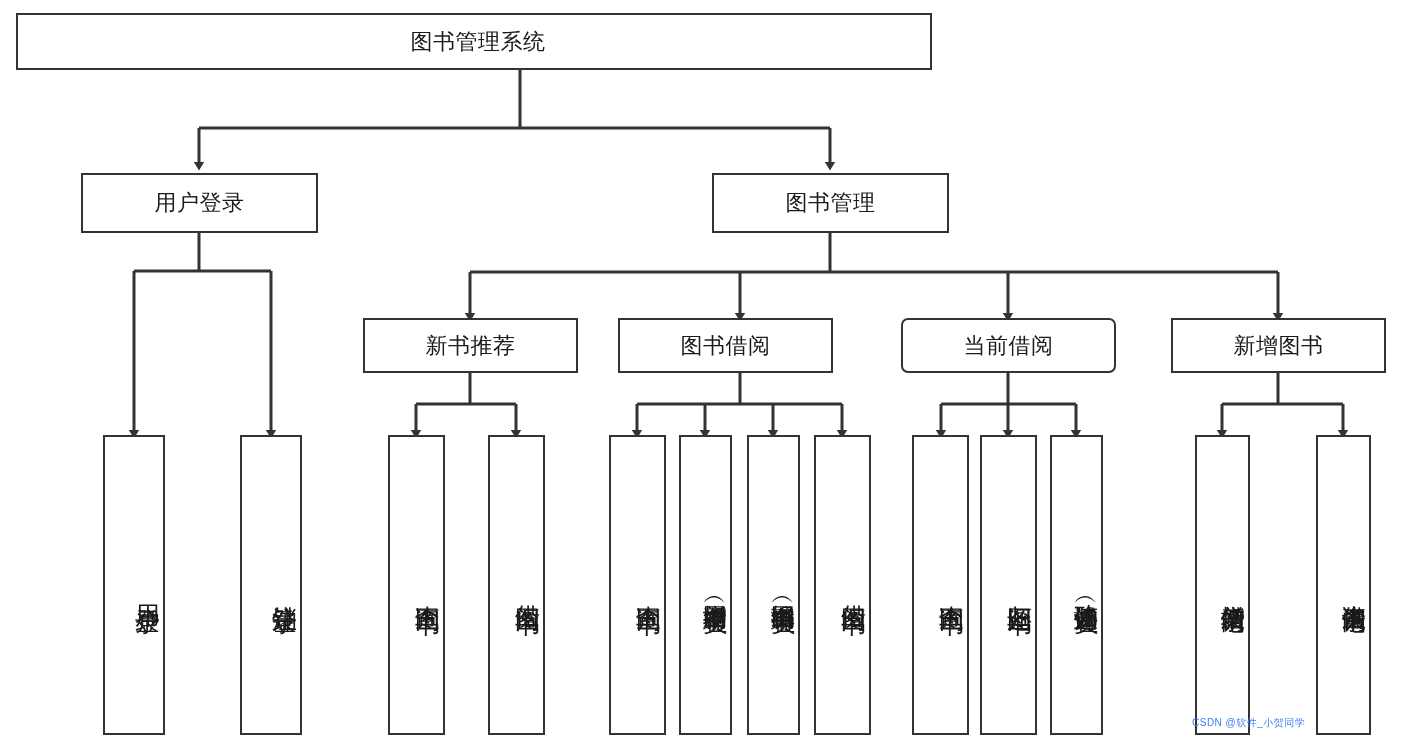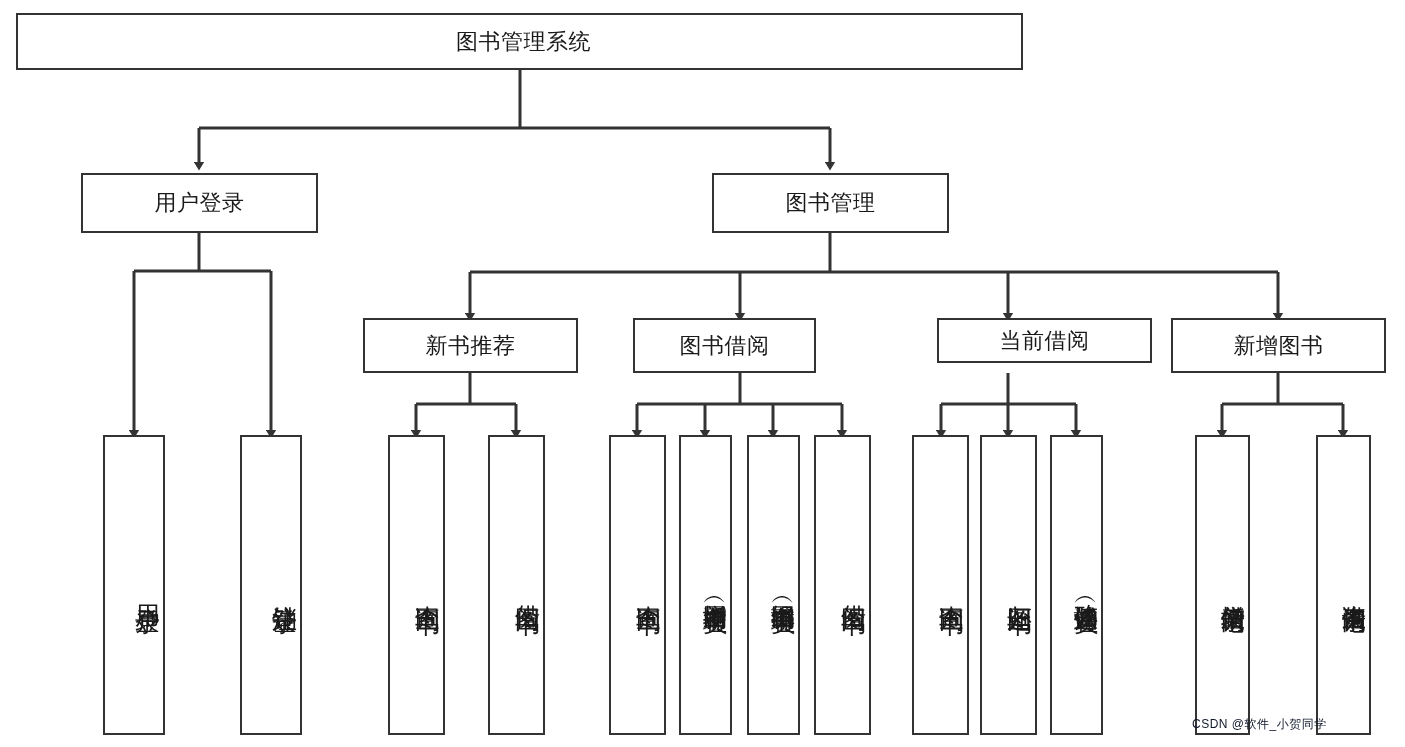--- a/index.html
+++ b/index.html
@@ -51,22 +51,22 @@
     justify-content: center;
     padding-top: 8px;
   }
   .node.vert.tall-text {
     font-size: 24px;
     letter-spacing: 1px;
   }
   .node-root  { font-size: 23px; }
   .watermark {
     position: absolute;
-    font-size: 12px;
-    color: #0f172a;
+    font-size: 10px;
+    color: #3b82f6;
     white-space: nowrap;
     letter-spacing: 0.5px;
     user-select: none;
   }
 </style>
 </head>
 <body>
 
 <div id="diagram-root">
 
@@ -113,28 +113,28 @@
       <path d="M1008,404 L1008,431" marker-end="url(#arrow)"></path>
       <path d="M1076,404 L1076,431" marker-end="url(#arrow)"></path>
 
       <path d="M1278,373 L1278,404"></path>
       <path d="M1222,404 L1343,404"></path>
       <path d="M1222,404 L1222,431" marker-end="url(#arrow)"></path>
       <path d="M1343,404 L1343,431" marker-end="url(#arrow)"></path>
     </g>
   </svg>
 
-  <div class="node horiz node-root" style="left:16px; top:13px; width:1007px; height:57px;padding-left:8px;">图书管理系统</div>
+  <div class="node horiz node-root" style="left:16px; top:13px; width:916px; height:57px;padding-left:8px;">图书管理系统</div>
 
   <div class="node horiz" style="left:81px; top:173px; width:237px; height:60px;">用户登录</div>
   <div class="node horiz" style="left:363px; top:318px; width:215px; height:55px;">新书推荐</div>
 
   <div class="node horiz" style="left:712px; top:173px; width:237px; height:60px;">图书管理</div>
-  <div class="node horiz" style="left:633px; top:318px; width:183px; height:55px;text-align:center;">图书借阅</div>
-  <div class="node horiz" style="left:937px; top:318px; width:215px; height:45px;">当前借阅</div>
+  <div class="node horiz" style="left:618px; top:318px; width:215px; height:55px;text-align:center;">图书借阅</div>
+  <div class="node horiz" style="left:901px; top:318px; width:215px; height:55px;border-radius:7px;">当前借阅</div>
   <div class="node horiz" style="left:1171px; top:318px; width:215px; height:55px;">新增图书</div>
 
   <div class="node vert" style="left:103px; top:435px; width:62px; height:300px;">用户登录</div>
   <div class="node vert" style="left:240px; top:435px; width:62px; height:300px;">注销登录</div>
 
   <div class="node vert" style="left:388px; top:435px; width:57px; height:300px;">查询图书</div>
   <div class="node vert" style="left:488px; top:435px; width:57px; height:300px;">借阅图书</div>
 
   <div class="node vert" style="left:609px; top:435px; width:57px; height:300px;">查询图书</div>
   <div class="node vert tall-text" style="left:679px; top:435px; width:53px; height:300px;">新增图书（管理员）</div>

